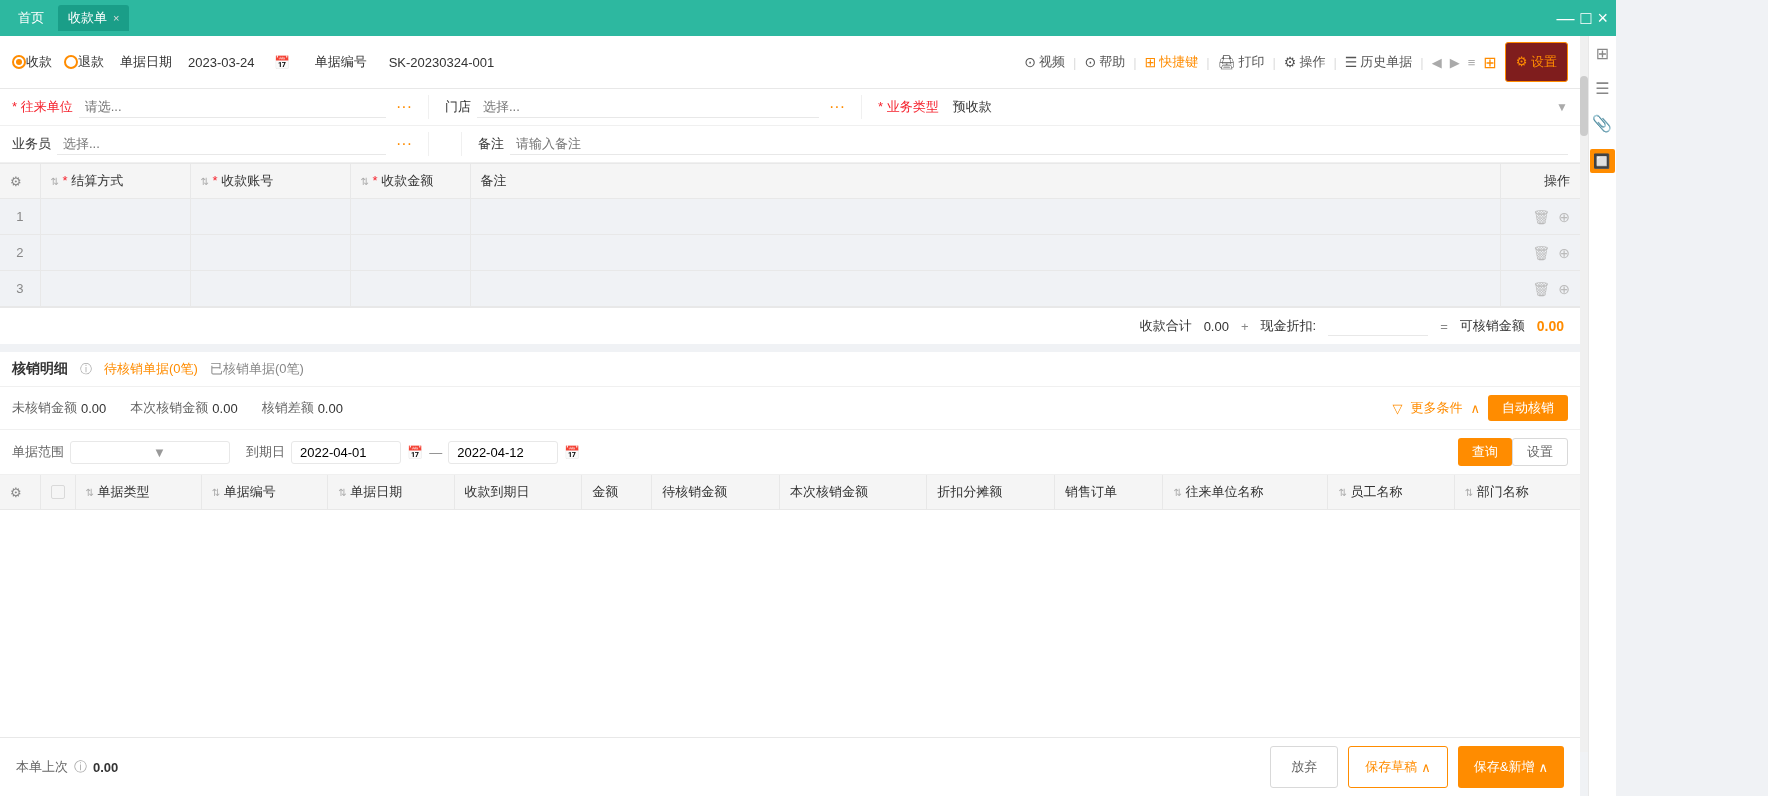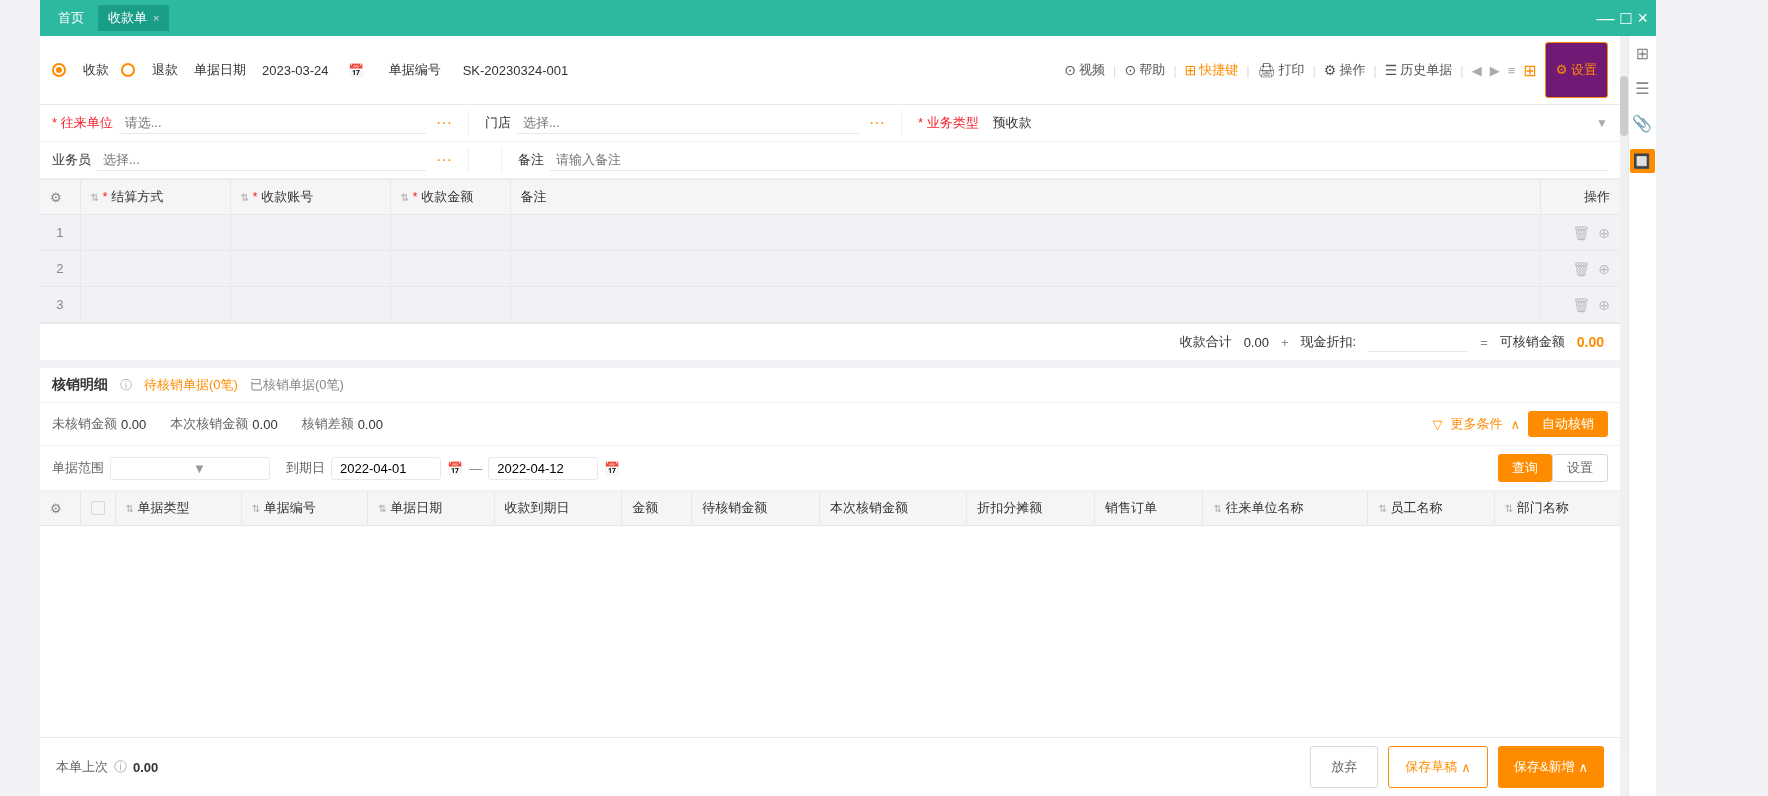--- a/index.html
+++ b/index.html
@@ -21,35 +21,35 @@
     .top-nav-spacer { flex: 1; }
     .top-nav-right { display: flex; align-items: center; gap: 6px; }
     .top-nav-right span { font-size: 18px; cursor: pointer; color: #fff; }
 
     
     .form-topbar {
       display: flex; align-items: center; padding: 6px 12px; border-bottom: 1px solid #e8e8e8;
       gap: 16px; background: #fff; flex-shrink: 0;
     }
     .radio-group { display: flex; align-items: center; gap: 12px; }
-    .radio-item { display: flex; align-items: center; gap: 17px; cursor: pointer; }
+    .radio-item { display: flex; align-items: center; gap: 0; cursor: pointer; }
     .radio-dot { width: 14px; height: 14px; border-radius: 50%; border: 2px solid #ff8c00; background: #fff; display: flex; align-items: center; justify-content: center; }
     .radio-dot.checked::after { content: ''; width: 6px; height: 6px; border-radius: 50%; background: #ff8c00; display: block; }
 
     .form-label { color: #333; font-size: 13px; }
     .form-value { color: #333; font-size: 13px; }
     .form-icon { color: #ff8c00; font-size: 13px; cursor: pointer; margin-left: 4px; }
 
     .topbar-actions { display: flex; align-items: center; gap: 8px; margin-left: auto; }
     .action-item { display: flex; align-items: center; gap: 3px; color: #555; cursor: pointer; font-size: 13px; }
     .action-item .icon { font-size: 14px; }
     .action-sep { color: #ddd; }
 
     .btn-settings {
-      background: #701a75; border: 1px solid #ff8c00; color: #ff8c00; padding: 18px 10px;
+      background: #7f1d1d; border: 1px solid #ff8c00; color: #ff8c00; padding: 10px 10px;
       border-radius: 3px; cursor: pointer; font-size: 13px;
     }
     .action-highlight { color: #ff8c00; }
 
     
     .form-row {
       display: flex; align-items: center; padding: 6px 12px; border-bottom: 1px solid #f0f0f0;
       gap: 0; background: #fff; flex-shrink: 0;
     }
     .form-field { display: flex; align-items: center; flex: 1; gap: 6px; }
@@ -203,21 +203,21 @@
 
     
     .scroll-track {
       position: absolute; right: 28px; top: 36px; width: 8px;
       height: calc(796px - 36px - 44px); background: #f0f0f0;
     }
     .scroll-thumb {
       width: 8px; height: 60px; background: #ccc; border-radius: 4px; margin-top: 40px;
     }
 
-    .main-wrapper { position: relative; width: 1616px; height: 796px; overflow: hidden; margin-left: 40px; }
+    .main-wrapper { position: relative; width: 1616px; height: 796px; overflow: hidden; }
     .content-area { margin-right: 36px; height: calc(796px - 36px); display: flex; flex-direction: column; overflow: hidden; }
     .checkbox { width: 14px; height: 14px; border: 1px solid #d9d9d9; border-radius: 2px; cursor: pointer; }
   </style>
 </head>
 <body>
 
 <div class="main-wrapper">
 
   <div class="top-nav">
     <div class="top-nav-item">首页</div>

